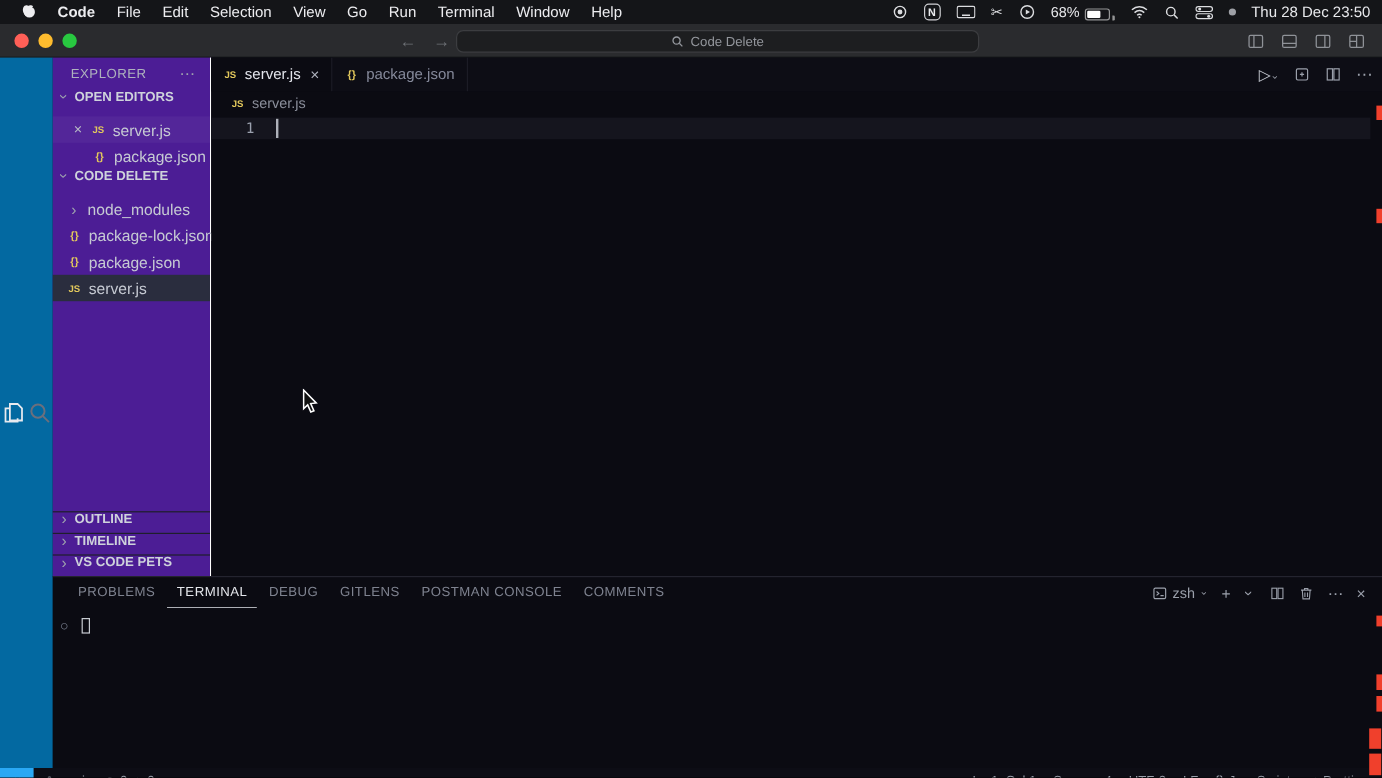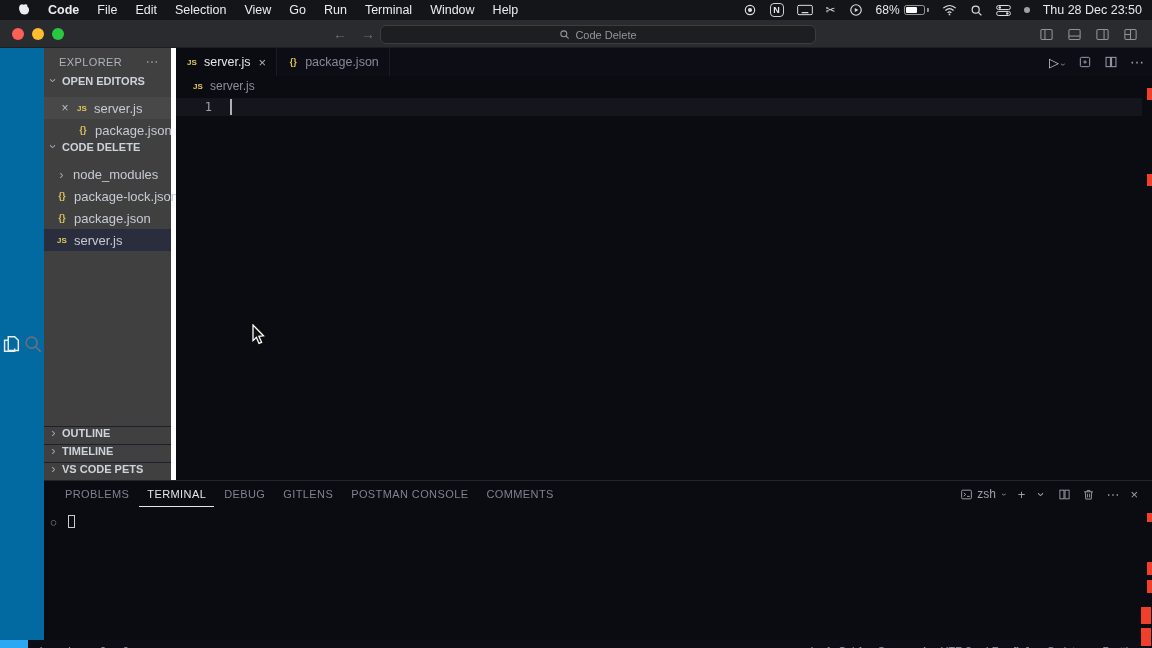--- a/index.html
+++ b/index.html
@@ -9,21 +9,21 @@
   svg{display:block;}
 
   
   .menubar{position:absolute;top:0;left:0;width:1152px;height:20px;background:#141518;display:flex;align-items:center;padding:0 10px;color:#ededf0;font-size:12.5px;z-index:60;}
   .apple{display:flex;align-items:center;padding:0 8px;}
   .mitem{padding:12px 9px;line-height:20px;}
   .mitem.app{font-weight:bold;}
   .menubar-right{margin-left:auto;display:flex;align-items:center;gap:13px;font-size:12px;color:#e8e9ec;}
   .micon{display:flex;align-items:center;color:#dcdde0;}
   .notion{display:inline-block;border:1px solid #cfd0d4;border-radius:4px;width:14px;height:14px;line-height:12px;text-align:center;font-size:9px;font-weight:bold;}
-  .battery{display:flex;align-items:center;gap:4px;}
+  .battery{display:flex;align-items:flex-end;gap:4px;}
   .batt-body{width:21px;height:10px;border:1px solid rgba(255,255,255,.55);border-radius:2.5px;padding:1px;}
   .batt-fill{display:block;width:68%;height:100%;background:#fff;border-radius:1px;}
   .batt-nub{width:2px;height:4px;background:rgba(255,255,255,.55);margin-left:-2px;border-radius:0 1px 1px 0;}
   .menudot{width:6px;height:6px;border-radius:50%;background:#9ea0a6;}
   .clock{white-space:nowrap;font-size:12.5px;}
 
   
   .titlebar{position:absolute;top:20px;left:0;width:1152px;height:28px;background:#2a2b2e;border-bottom:1px solid #1d1e20;}
   .lights{position:absolute;left:12px;top:8px;display:flex;gap:8px;}
   .light{width:12px;height:12px;border-radius:50%;}
@@ -37,21 +37,21 @@
   
   .activitybar{position:absolute;top:48px;left:0;width:44px;height:592px;background:#0369a1;display:flex;align-items:center;text-align:center;}
   .ab-icon{width:44px;height:38px;display:flex;align-items:center;justify-content:center;color:#6b6f7d;position:relative;}
   .ab-icon.active{color:#e8eaef;}
   .ab-bottom{margin-top:auto;}
   .badge{position:absolute;border-radius:50%;display:flex;align-items:center;justify-content:center;font-weight:bold;font-family:"Liberation Sans",sans-serif;}
   .scm-badge{right:3px;bottom:1px;width:17px;height:17px;background:#d99e2b;color:#15151f;font-size:7.5px;letter-spacing:-.2px;}
   .acct-badge{right:6px;top:2px;width:12px;height:12px;background:#2f81f7;color:#fff;font-size:8px;}
 
   
-  .sidebar{position:absolute;top:48px;left:44px;width:132px;height:432px;background:#404040;border-right:5px solid #ffffff;display:flex;flex-direction:column;font-size:13px;color:#c6cad3;}
+  .sidebar{position:absolute;top:48px;left:44px;width:132px;height:432px;background:#4c1d95;border-right:1px solid #ffffff;display:flex;flex-direction:column;font-size:13px;color:#c6cad3;}
   .sb-header{height:27px;display:flex;align-items:center;padding:0 12px 0 15px;font-size:11px;letter-spacing:.4px;color:#aeb2bd;flex:none;}
   .sb-header .ellip{margin-left:auto;color:#9ea3ae;font-size:13px;}
   .section-h{height:22px;display:flex;align-items:flex-start;gap:3px;padding:0 4px;font-size:11px;font-weight:bold;color:#ced2db;flex:none;}
   .chev{display:inline-block;width:11px;text-align:center;font-size:13px;font-weight:normal;color:#9ea3ae;line-height:11px;}
   .chev.down{transform:rotate(90deg);}
   .frow{height:22px;display:flex;align-items:center;gap:6px;flex:none;padding-left:12px;white-space:nowrap;}
   .frow.oe1{padding-left:16px;background:rgba(255,255,255,.045);}
   .frow.oe2{padding-left:33px;}
   .frow.selected{background:#2a2d3e;}
   .ficon{font-weight:bold;font-size:8px;color:#e2c85c;width:12px;text-align:center;flex:none;}

